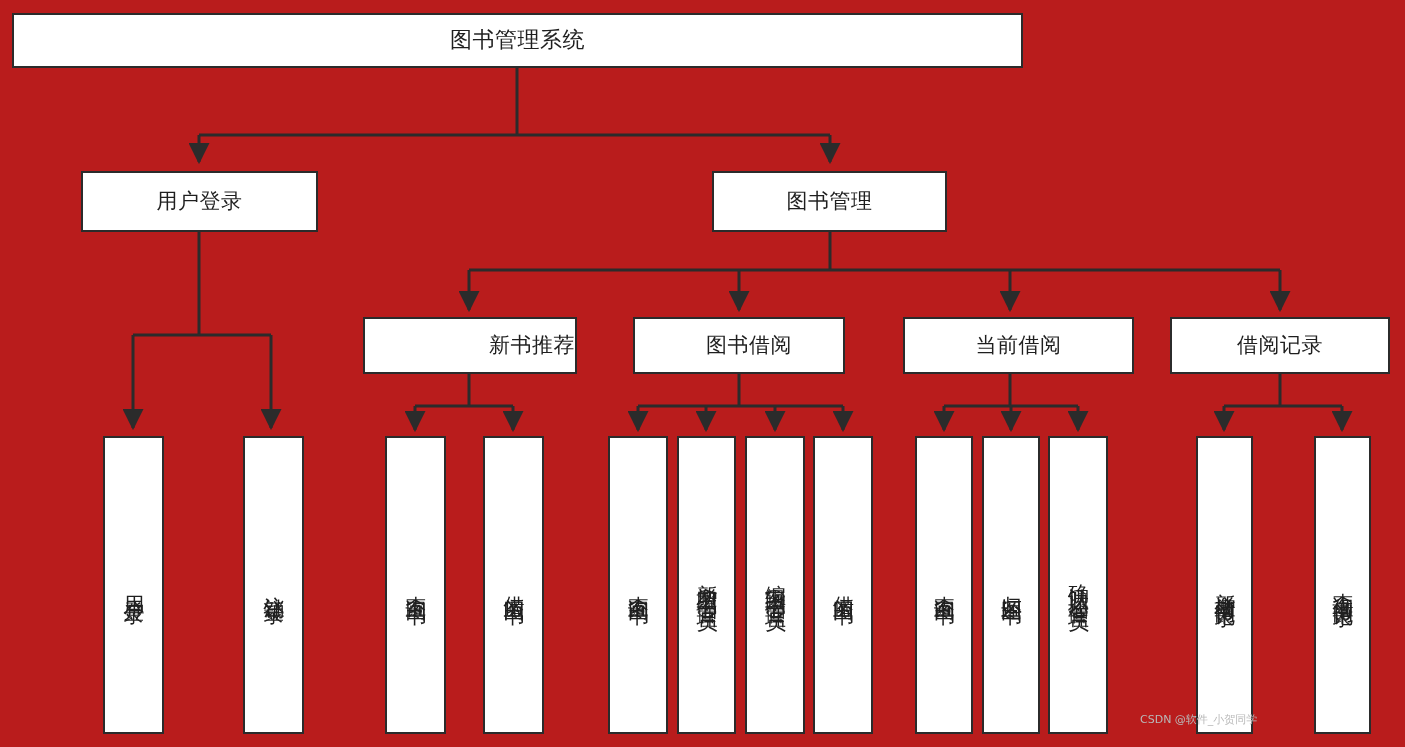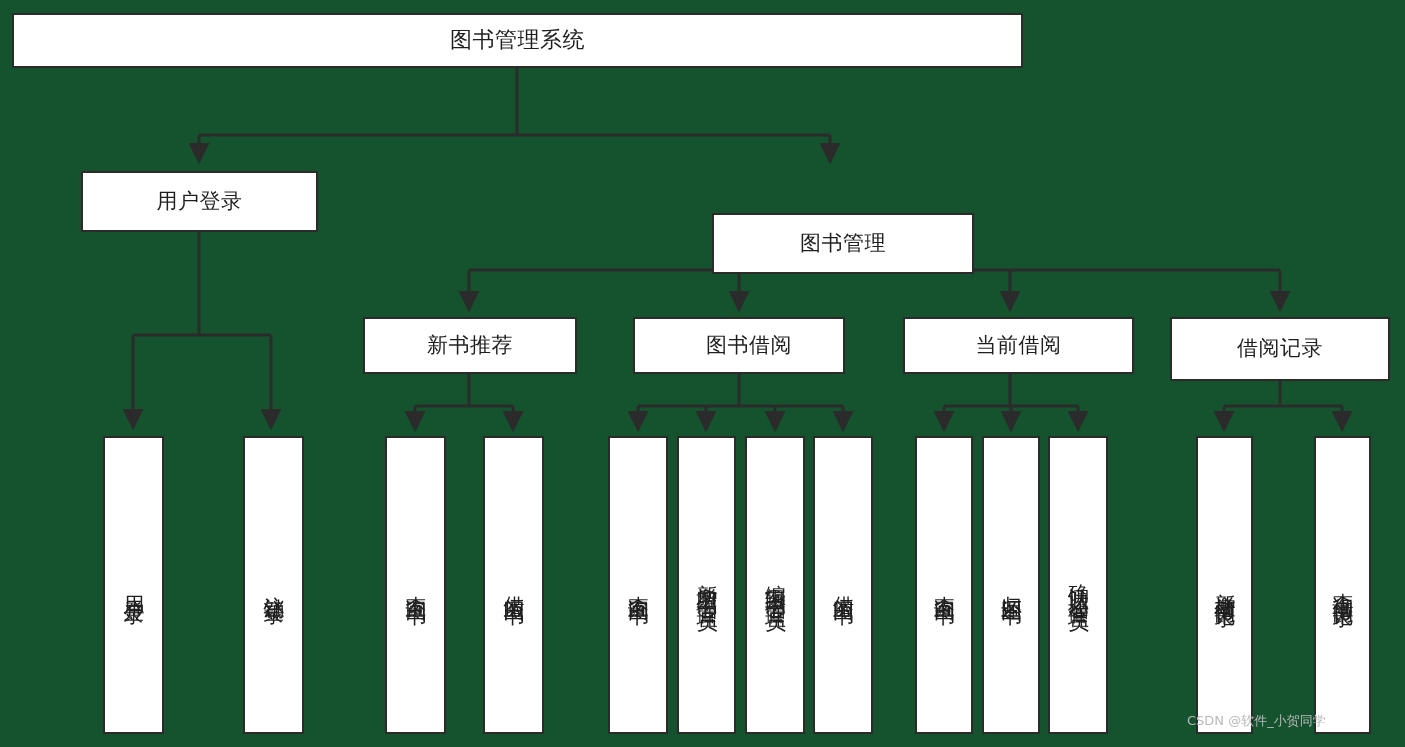--- a/index.html
+++ b/index.html
@@ -7,21 +7,21 @@
     padding: 0;
     background: #ffffff;
   }
   body {
     font-family: "DejaVu Sans", "Liberation Sans", sans-serif;
   }
   #diagram-root {
     position: relative;
     width: 1405px;
     height: 747px;
-    background: #14532d;
+    background: #b91c1c;
     overflow: hidden;
   }
   svg#edges {
     position: absolute;
     left: 0;
     top: 0;
     width: 1405px;
     height: 747px;
   }
   .node {
@@ -56,23 +56,23 @@
     font-size: 21px;
     letter-spacing: 3px;
     line-height: 1;
   }
   .node.leaf.tall .label {
     letter-spacing: 4px;
     font-size: 21px;
   }
   #watermark {
     position: absolute;
-    left: 1187px;
+    left: 1140px;
     top: 712px;
-    font-size: 13px;
+    font-size: 11px;
     color: #b9b9b9;
     z-index: 3;
     white-space: nowrap;
     font-family: "DejaVu Sans", "Liberation Sans", sans-serif;
   }
 </style>
 </head>
 <body>
 
 <div id="diagram-root">
@@ -127,34 +127,34 @@
     </g>
   </svg>
 
   <div class="node root horiz" style="left:12px; top:13px; width:1011px; height:55px;">
     <span class="label">图书管理系统</span>
   </div>
 
   <div class="node horiz" style="left:81px; top:171px; width:237px; height:61px;">
     <span class="label">用户登录</span>
   </div>
-  <div class="node horiz" style="left:712px; top:171px; width:262px; height:61px;margin-top:42px;">
+  <div class="node horiz" style="left:712px; top:171px; width:235px; height:61px;">
     <span class="label">图书管理</span>
   </div>
 
-  <div class="node horiz" style="left:363px; top:317px; width:214px; height:57px;">
+  <div class="node horiz" style="left:363px; top:317px; width:214px; height:57px;justify-content:flex-end;">
     <span class="label">新书推荐</span>
   </div>
   <div class="node horiz" style="left:633px; top:317px; width:212px; height:57px;padding-left:20px;">
     <span class="label">图书借阅</span>
   </div>
   <div class="node horiz" style="left:903px; top:317px; width:231px; height:57px;">
     <span class="label">当前借阅</span>
   </div>
-  <div class="node horiz" style="left:1170px; top:317px; width:220px; height:64px;">
+  <div class="node horiz" style="left:1170px; top:317px; width:220px; height:57px;">
     <span class="label">借阅记录</span>
   </div>
 
   <div class="node leaf" style="left:103px; top:436px; width:61px; height:298px;">
     <span class="label">用户登录</span>
   </div>
   <div class="node leaf" style="left:243px; top:436px; width:61px; height:298px;">
     <span class="label">注销登录</span>
   </div>
 

